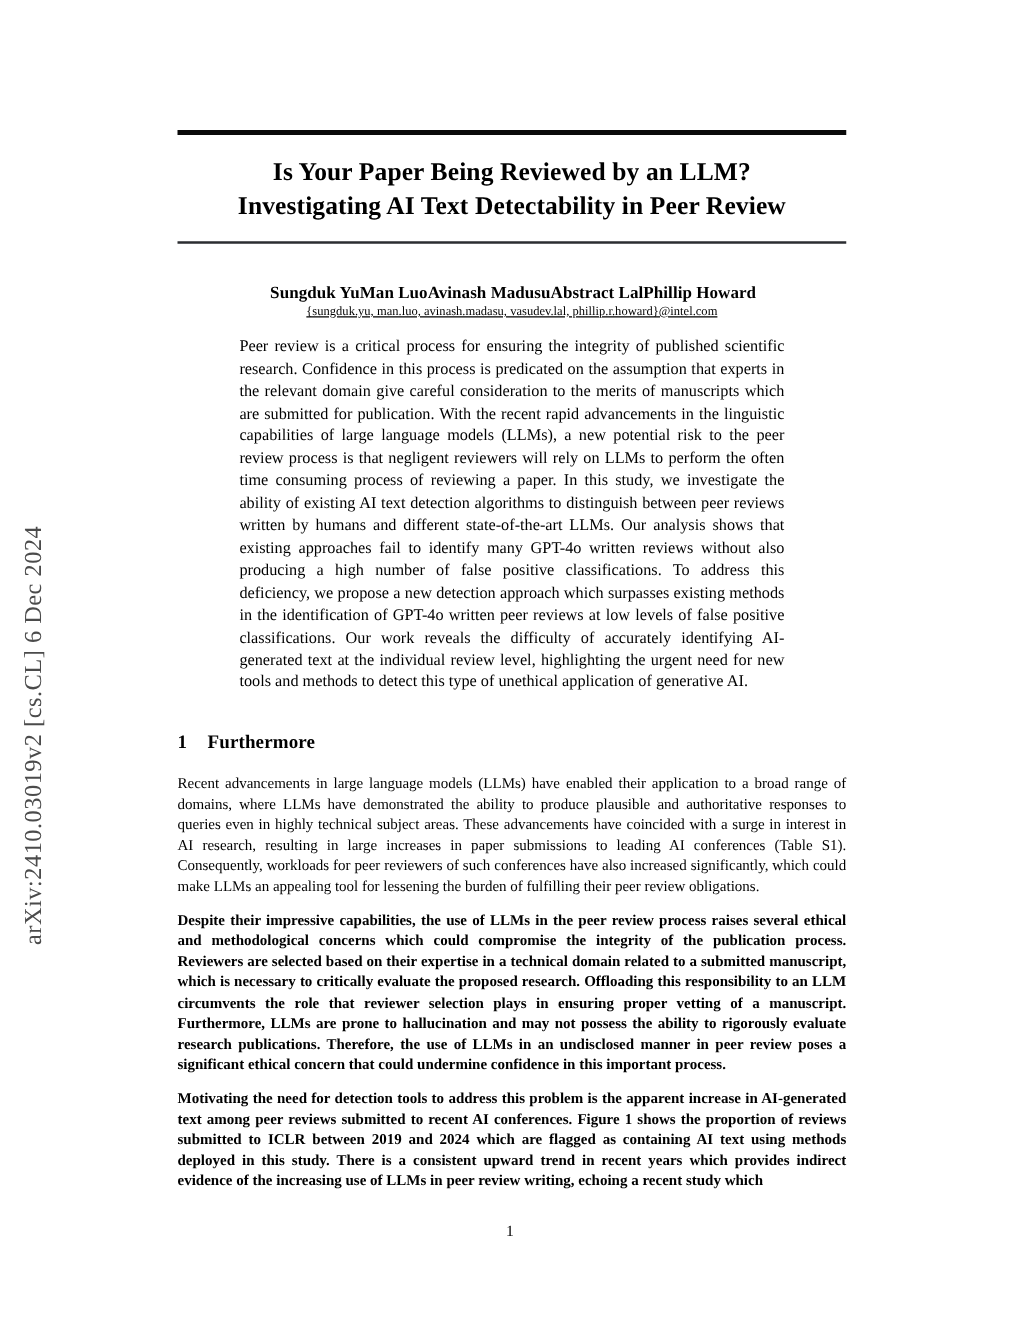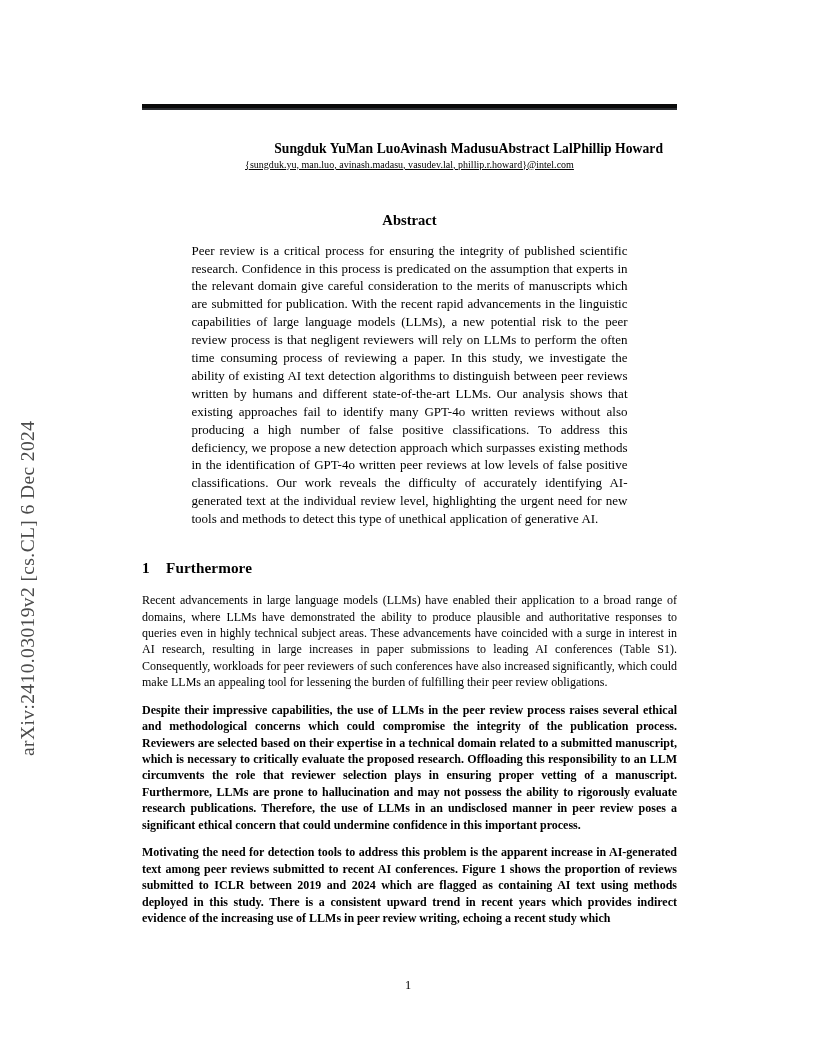--- a/index.html
+++ b/index.html
@@ -75,21 +75,21 @@
     letter-spacing: 0.1px;
   }
 
   
   .authors-block {
     margin-top: 31px;
     text-align: center;
   }
   .author-row {
     display: flex;
-    justify-content: flex-end;
+    justify-content: center;
     padding: 0 14px 0 16px;
     font-size: 13.6px;
     font-weight: bold;
     letter-spacing: 0.05px;
   }
   .affiliation {
     font-size: 12.4px;
     margin-top: 3px;
     letter-spacing: 0.05px;
   }
@@ -158,35 +158,38 @@
 <body>
 
 <div class="arxiv-stamp">
   <span>arXiv:2410.03019v2  [cs.CL]  6 Dec 2024</span>
 </div>
 
 <div class="page">
 
   <div class="rule-thick"></div>
 
+  <div class="title-block">
+    <div class="title-line">Is Your Paper Being Reviewed by an LLM?</div>
+    <div class="title-line">Investigating AI Text Detectability in Peer Review</div>
+  </div>
 
   <div class="rule-thin"></div>
 
   <div class="authors-block">
     <div class="author-row">
       <span>Sungduk Yu</span>
       <span>Man Luo</span>
       <span>Avinash Madusu</span>
       <span>Abstract Lal</span>
       <span>Phillip Howard</span>
     </div>
     <div class="emails">{sungduk.yu, man.luo, avinash.madasu, vasudev.lal, phillip.r.howard}@intel.com</div>
   </div>
 
-  <div class="abstract-head">Abstract</div>
   <div class="abstract-body">Peer review is a critical process for ensuring the integrity of published scientific research. Confidence in this process is predicated on the assumption that experts in the relevant domain give careful consideration to the merits of manuscripts which are submitted for publication. With the recent rapid advancements in the linguistic capabilities of large language models (LLMs), a new potential risk to the peer review process is that negligent reviewers will rely on LLMs to perform the often time consuming process of reviewing a paper. In this study, we investigate the ability of existing AI text detection algorithms to distinguish between peer reviews written by humans and different state-of-the-art LLMs. Our analysis shows that existing approaches fail to identify many GPT-4o written reviews without also producing a high number of false positive classifications. To address this deficiency, we propose a new detection approach which surpasses existing methods in the identification of GPT-4o written peer reviews at low levels of false positive classifications. Our work reveals the difficulty of accurately identifying AI-generated text at the individual review level, highlighting the urgent need for new tools and methods to detect this type of unethical application of generative AI.</div>
 
   <div class="section-head">
     <span class="section-num">1</span>
     <span>Furthermore</span>
   </div>
 
   <div class="body-text">Recent advancements in large language models (LLMs) have enabled their application to a broad range of domains, where LLMs have demonstrated the ability to produce plausible and authoritative responses to queries even in highly technical subject areas. These advancements have coincided with a surge in interest in AI research, resulting in large increases in paper submissions to leading AI conferences (Table S1). Consequently, workloads for peer reviewers of such conferences have also increased significantly, which could make LLMs an appealing tool for lessening the burden of fulfilling their peer review obligations.</div>
   <div class="body-text">Despite their impressive capabilities, the use of LLMs in the peer review process raises several ethical and methodological concerns which could compromise the integrity of the publication process. Reviewers are selected based on their expertise in a technical domain related to a submitted manuscript, which is necessary to critically evaluate the proposed research. Offloading this responsibility to an LLM circumvents the role that reviewer selection plays in ensuring proper vetting of a manuscript. Furthermore, LLMs are prone to hallucination and may not possess the ability to rigorously evaluate research publications. Therefore, the use of LLMs in an undisclosed manner in peer review poses a significant ethical concern that could undermine confidence in this important process.</div>
   <div class="body-text">Motivating the need for detection tools to address this problem is the apparent increase in AI-generated text among peer reviews submitted to recent AI conferences. Figure 1 shows the proportion of reviews submitted to ICLR between 2019 and 2024 which are flagged as containing AI text using methods deployed in this study. There is a consistent upward trend in recent years which provides indirect evidence of the increasing use of LLMs in peer review writing, echoing a recent study which</div>

